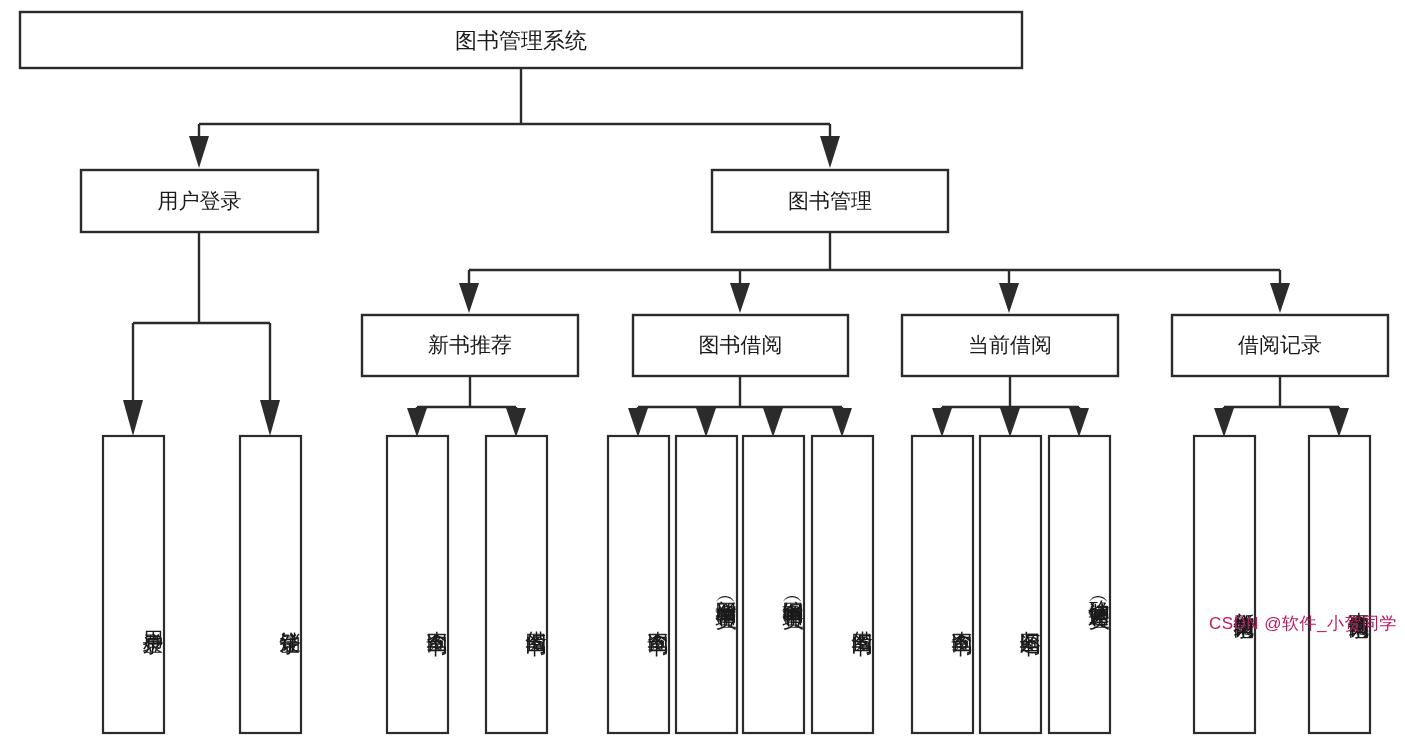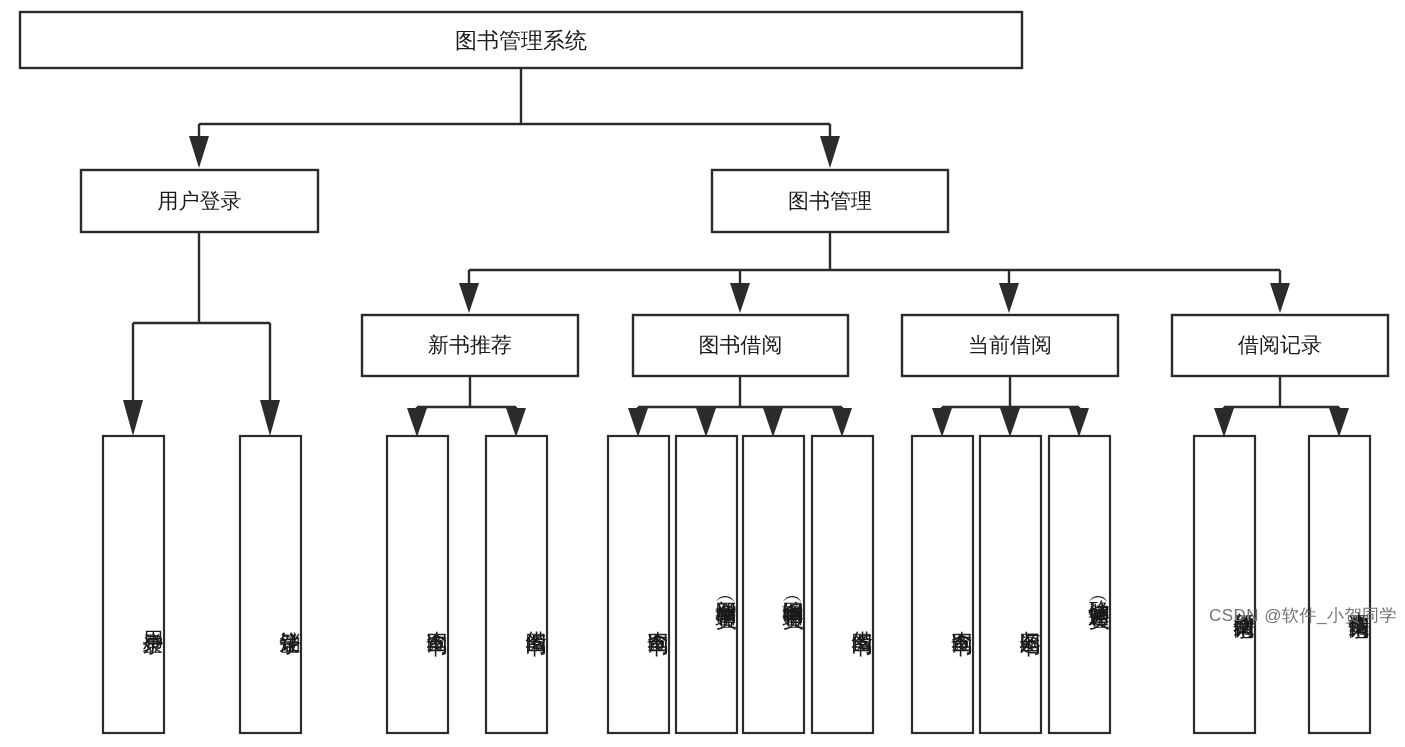--- a/index.html
+++ b/index.html
@@ -70,24 +70,24 @@
     font-size: 21px;
     line-height: 1.05;
     color: #1a1a1a;
     letter-spacing: 1.5px;
     white-space: nowrap;
     pointer-events: none;
   }
   .watermark {
     position: absolute;
     right: 8px;
-    bottom: 20px;
+    bottom: 12px;
     font-family: "Liberation Sans", "DejaVu Sans", sans-serif;
     font-size: 17px;
-    color: #737373;
+    color: #be185d;
     letter-spacing: 0.5px;
     white-space: nowrap;
   }
 </style>
 </head>
 <body>
 
 <div id="diagram-root">
 
   <svg id="flowchart" viewBox="0 0 1405 747" xmlns="http://www.w3.org/2000/svg">

